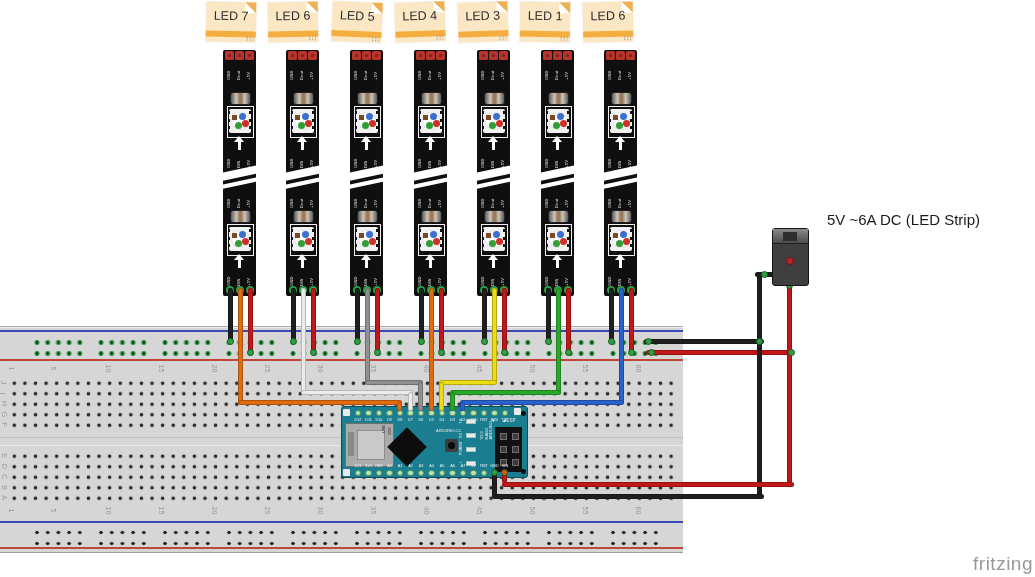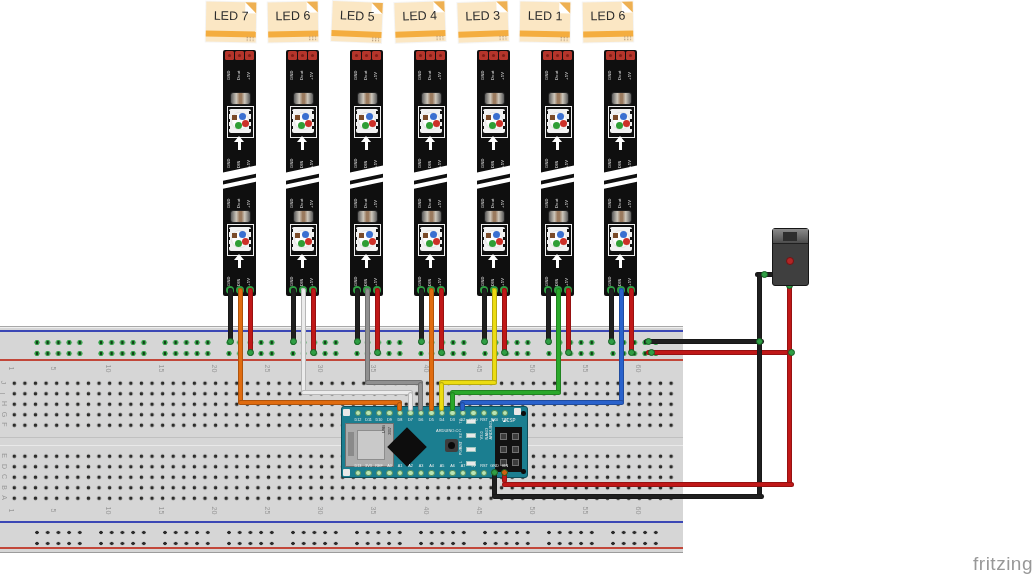--- a/index.html
+++ b/index.html
@@ -806,15 +806,16 @@
       <div class="dot" style="left:490.5px;top:468.5px;"></div>
       <div class="dot" style="left: 500.5px; top: 468.5px; background: rgb(208, 96, 16);"></div>
     </div>
 
   <div id="jack" class="abs">
     <div class="band">
         <i></i>
       </div>
     <div class="reddot"></div>
   </div>
+  <div id="power-label" class="abs">5V ~6A DC (LED Strip)</div>
 
   <div id="watermark" class="abs">fritzing</div>
 </div>
 
 </body></html>

